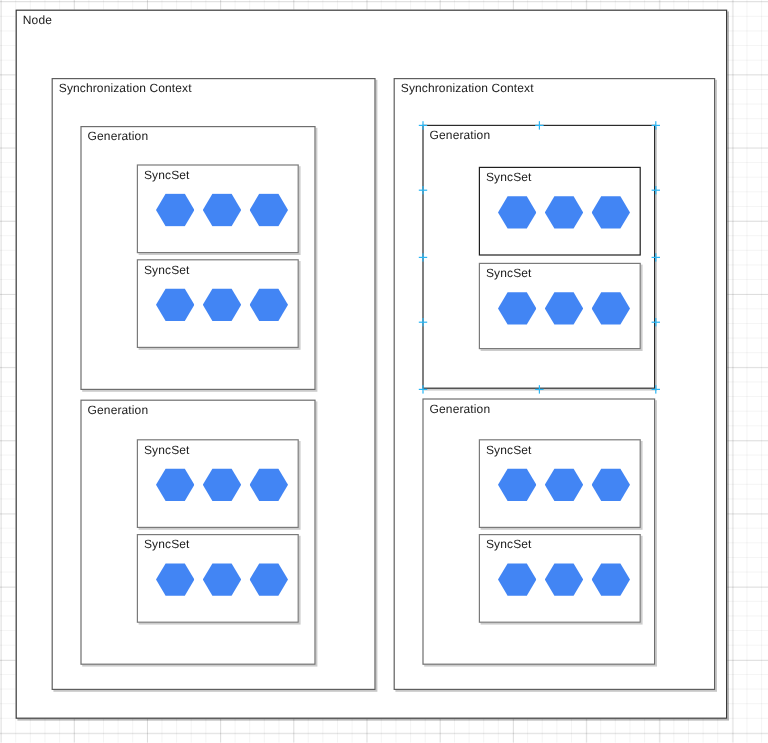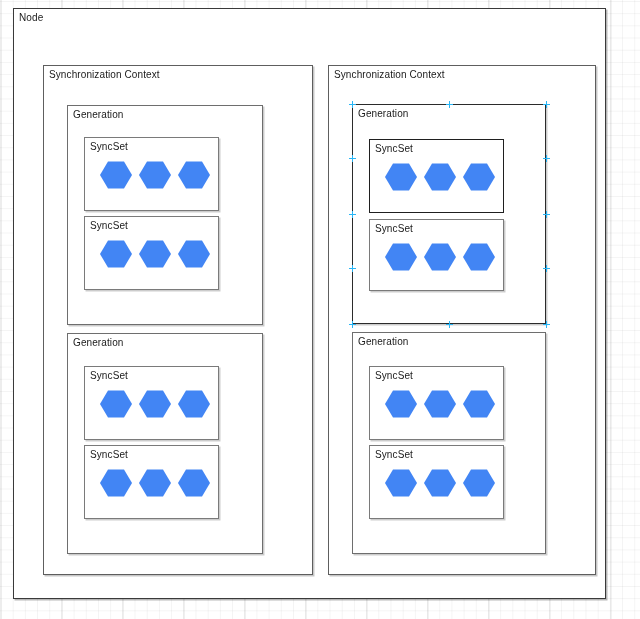--- a/index.html
+++ b/index.html
@@ -51,20 +51,21 @@
   .gen-box {
     border: 1px solid #6e6e6e;
     box-shadow: 1.5px 1.5px 0 0 rgba(0,0,0,0.20);
   }
   .gen-box.selected {
     border: 1px solid #2b2b2b;
   }
   .syncset-box {
     border: 1px solid #7a7a7a;
     box-shadow: 1.5px 1.5px 0 0 rgba(0,0,0,0.20);
+    margin-left: 30px;
   }
   .syncset-box.dark {
     border: 1px solid #1f1f1f;
     box-shadow: none;
   }
 
   
   .hex {
     position: absolute;
     width: 32px;

